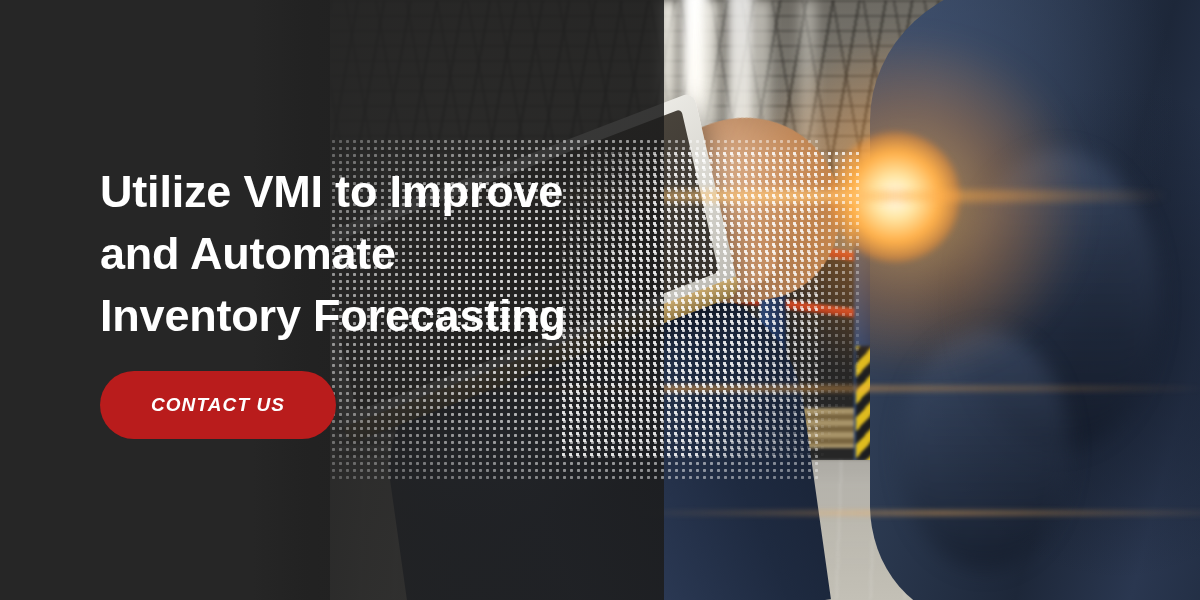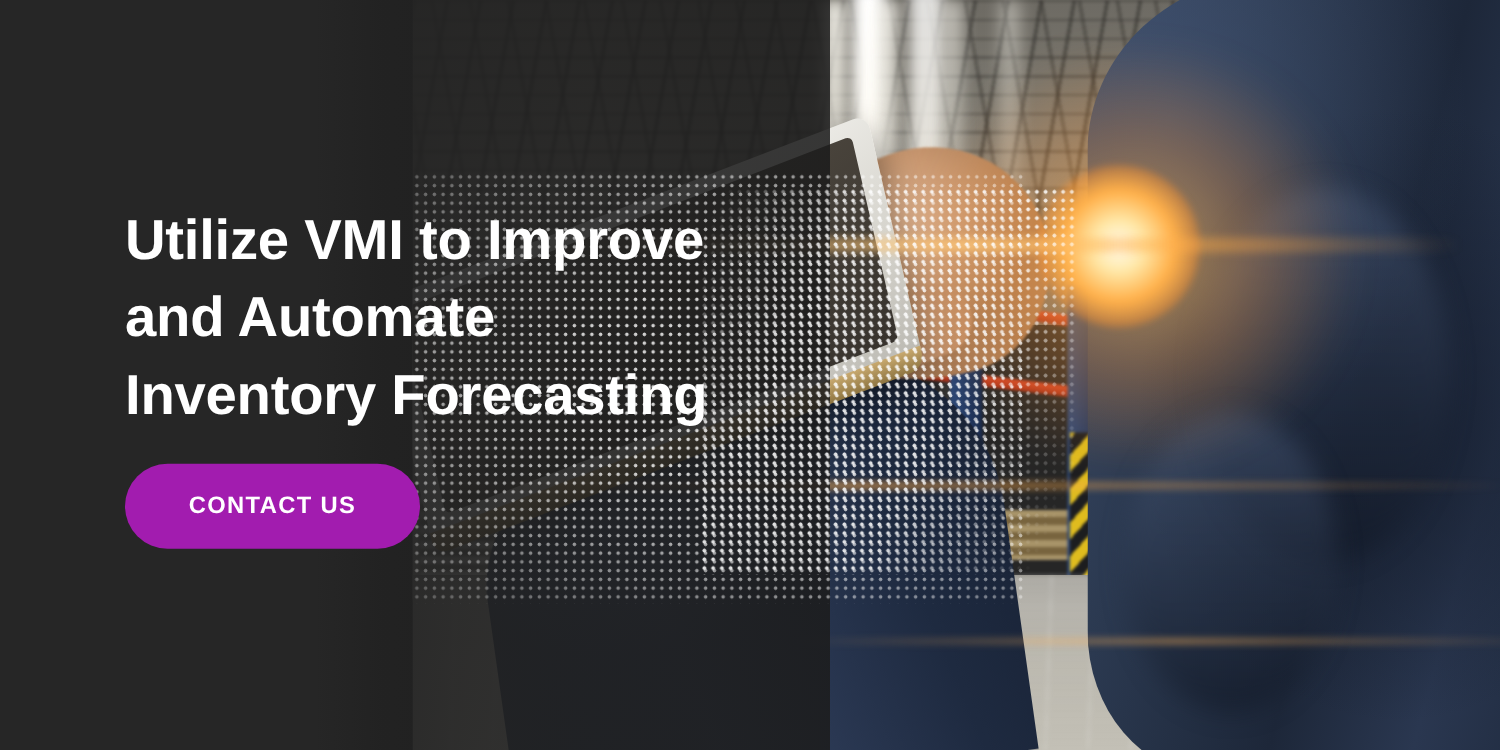--- a/index.html
+++ b/index.html
@@ -258,27 +258,28 @@
     font-size:45px;
     line-height:62px;
     font-weight:bold;
     letter-spacing:-.2px;
     margin-bottom:24px;
     white-space:pre-line;
   }
   .cta{
     display:inline-flex; align-items:center; justify-content:center;
     width:236px; height:68px;
-    background:#a21caf;
+    background:#b91c1c;
     color:#ffffff;
     border:none; border-radius:34px;
     font-family:"Liberation Sans", sans-serif;
     font-size:19px; font-weight:bold;
     letter-spacing:1.1px;
     cursor:pointer;
+    font-style:italic;
   }
 </style>
 </head>
 <body>
 
 <div class="banner">
 
   <div class="photo">
 
     <div class="ceiling"></div>

